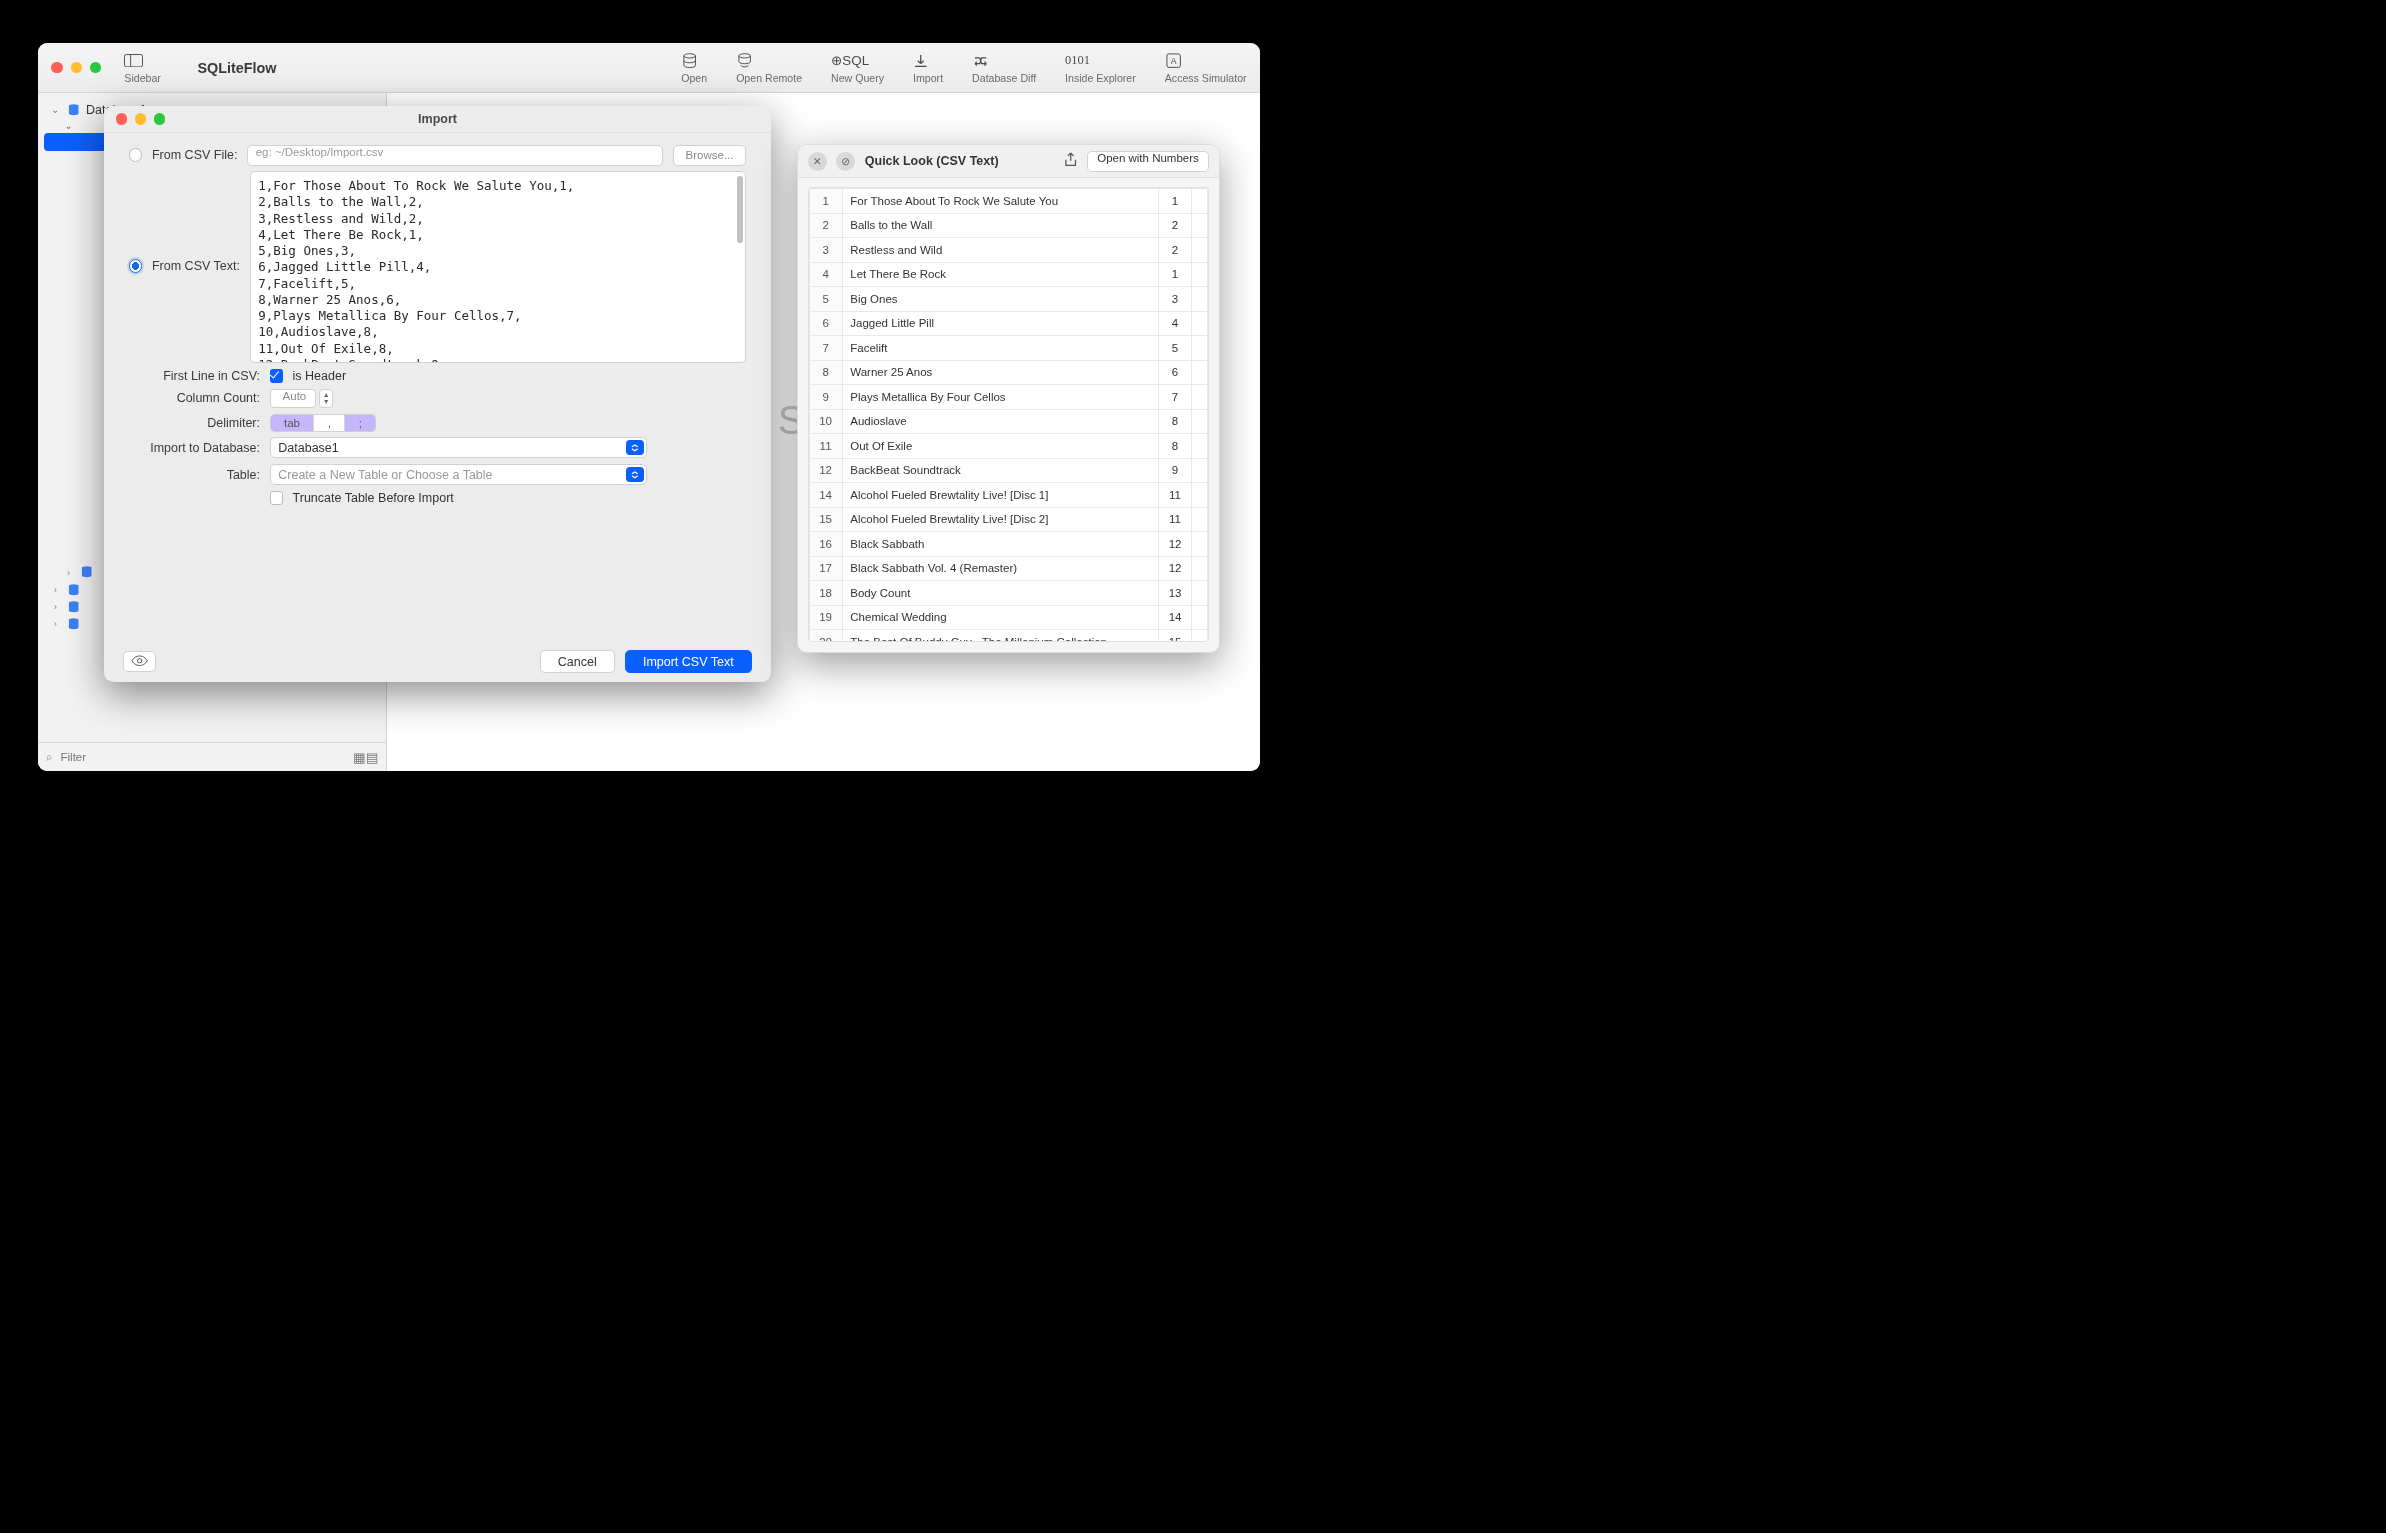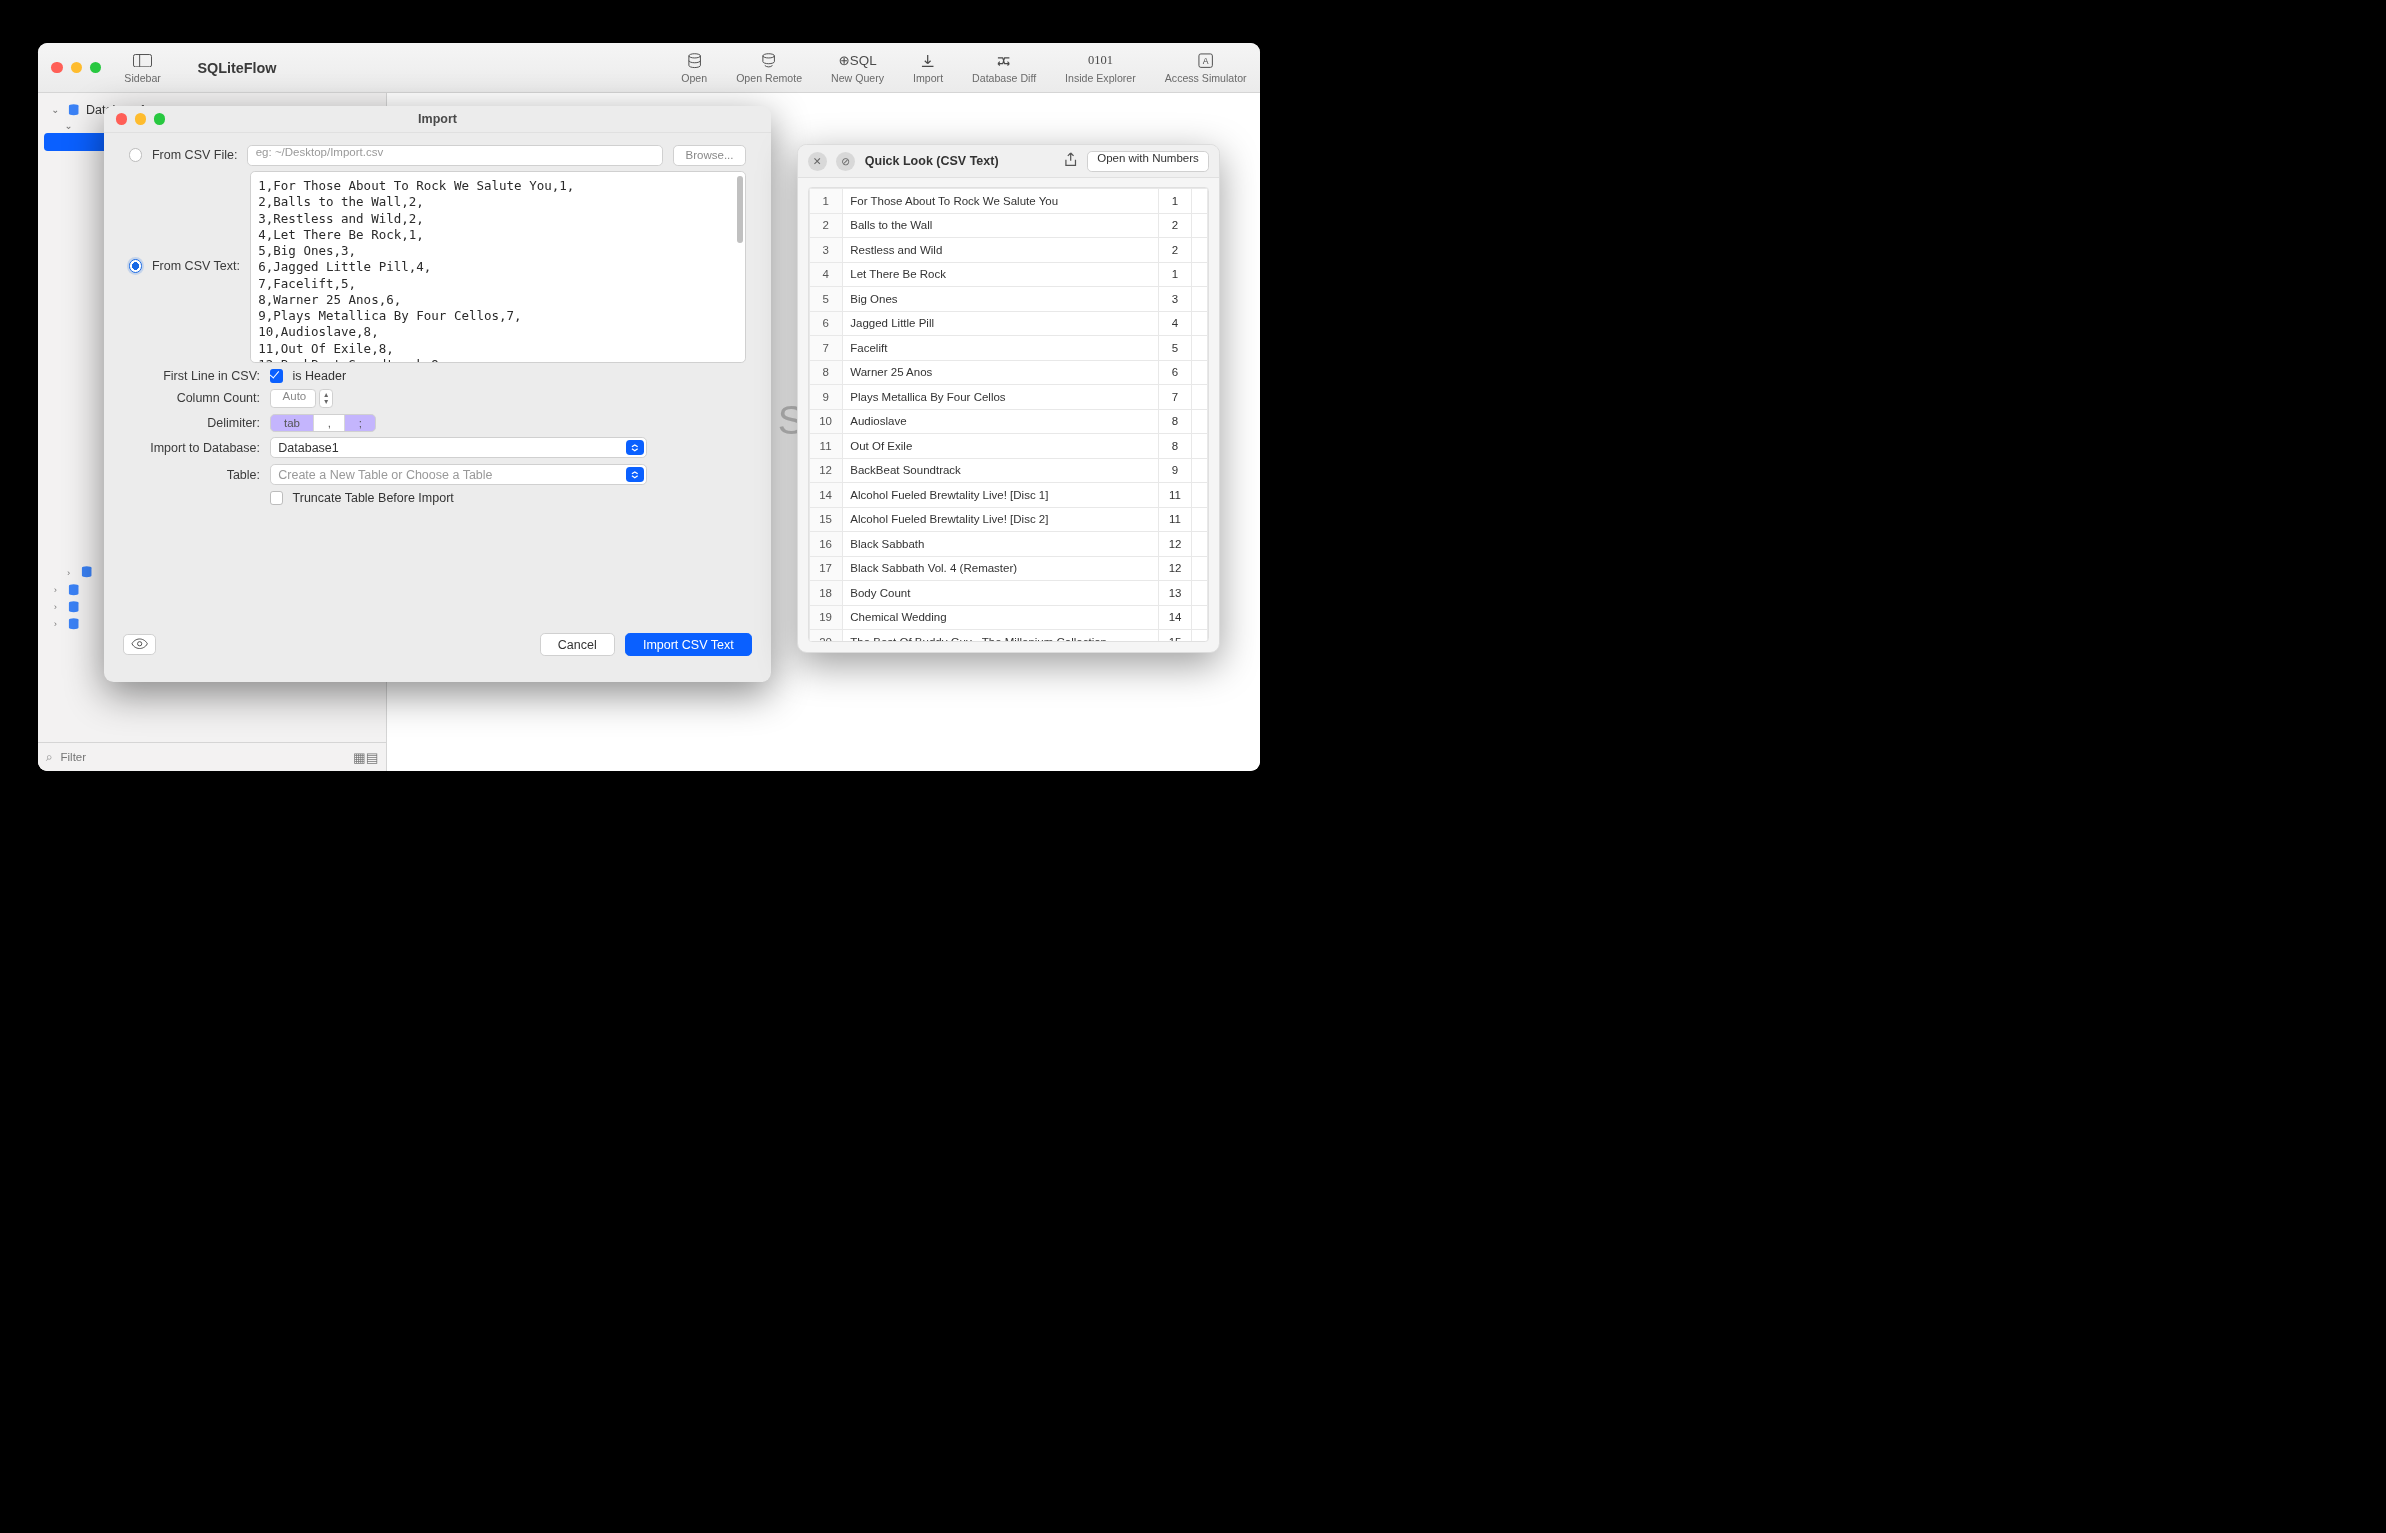--- a/index.html
+++ b/index.html
@@ -29,21 +29,21 @@
     border-bottom: 1px solid #d5d5d5;
     display: flex;
     align-items: center;
     padding: 0 13.4px;
     gap: 5.8px;
   }
   .traffic { display:flex; gap:7.7px; margin-right:17.3px;}
   .dot { width:11.5px; height:11.5px; border-radius:50%; }
   .dot.red{background:#ff5f57;} .dot.yellow{background:#febc2e;} .dot.green{background:#28c840;}
   .tb-group { display:flex; align-items:center; gap:29px;}
-  .tb-item { display:flex; flex-direction:column; align-items:center; font-size:10.6px; color:#6a6a6a; gap:1.9px;}
+  .tb-item { display:flex; flex-direction:column; font-size:10.6px; color:#6a6a6a; gap:1.9px;}
   .tb-item .icon{ font-size:17.3px; color:#4a4a4a; height:19px; display:flex; align-items:center;}
   .spacer { flex:1; }
   .app-title { font-weight:600; font-size:14.4px; color:#3a3a3a; margin-left:11.5px; margin-right:auto; align-self:center; padding-top:1.9px;}
   .sidebar {
     position:absolute; left:0; top:50px; bottom:0; width:349px;
     background:#f3f2f2; border-right:1px solid #d5d5d5;
   }
   .sb-tree { padding:7.7px 5.8px; font-size:12.5px;}
   .sb-row { display:flex; align-items:center; gap:5.8px; padding:1.9px 5.8px; border-radius:3.8px;}
   .sb-row.sel { background:#0a60ff; color:#fff;}
@@ -85,21 +85,21 @@
   .stepper-in{ width:46px; height:19px; border:1px solid #d0d0d0; border-radius:3.8px; background:#fff; padding:0 12px; font-size:11.5px; color:#888;}
   .stepper-btns{ width:13.4px; height:19px; border:1px solid #d0d0d0; border-radius:3.8px; background:#fff; font-size:7.7px; line-height:7.7px; display:flex; flex-direction:column; align-items:center; justify-content:center; color:#666;}
   .seg{ display:flex; border:1px solid #d0d0d0; border-radius:4.8px; overflow:hidden; background:#c4b5fd;}
   .seg span{ padding:1.9px 13.4px; font-size:11.5px; color:#555; border-right:1px solid #d7d7d7;}
   .seg span:last-child{border-right:none;}
   .seg span.sel{ background:#fff;}
   .combo{ position:relative; width:377px; height:21px; border:1px solid #d0d0d0; border-radius:4.8px; background:#fff; display:flex; align-items:center; padding:0 7.7px; font-size:12.5px;}
   .combo .caret{ position:absolute; right:1.9px; top:1.9px; bottom:1.9px; width:17.3px; background:#0a60ff; border-radius:3.8px; display:flex; align-items:center; justify-content:center;}
   .combo .caret svg{width:9.6px;height:9.6px;fill:#fff;}
   .combo.placeholder{ color:#999;}
-  .dlg-footer{ position:absolute; bottom:26px; left:19px; right:19px; display:flex; align-items:center;}
+  .dlg-footer{ position:absolute; bottom:9px; left:19px; right:19px; display:flex; align-items:center;}
   .eye-btn{ width:33px; height:21px; border:1px solid #d0d0d0; border-radius:4.8px; background:#fff; display:flex; align-items:center; justify-content:center; font-size:13.4px;}
   .footer-spacer{flex:1;}
   .btn-std{ height:23px; padding:0 17.3px; border:1px solid #d0d0d0; border-radius:4.8px; background:#fff; font-size:12.5px; margin-left:9.6px; display:flex; align-items:center;}
   .btn-primary{ background:#0a60ff; border-color:#0a60ff; color:#fff;}
 
   
   .ql{
     position:absolute; left:797px; top:144px; width:423px; height:509px;
     background:#f5f5f5; border-radius:9.6px; box-shadow:0 11.5px 38px rgba(0,0,0,0.38);
     overflow:hidden; border:1px solid #dcdcdc;

